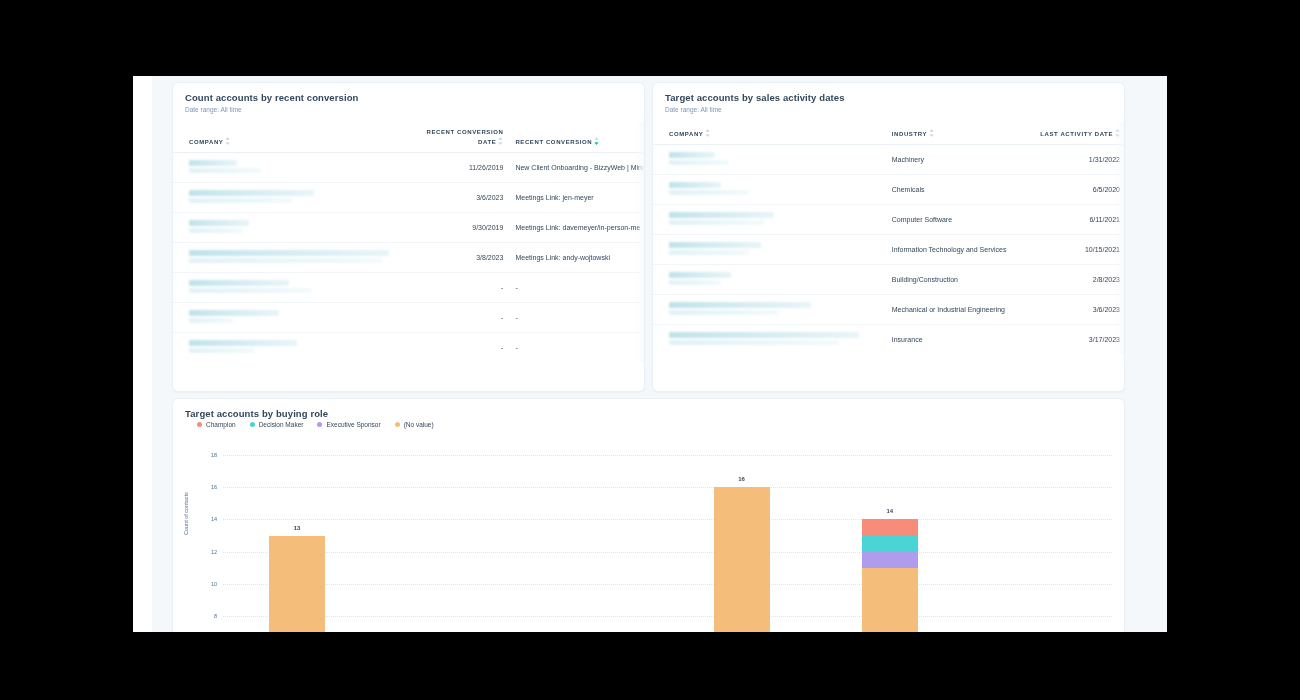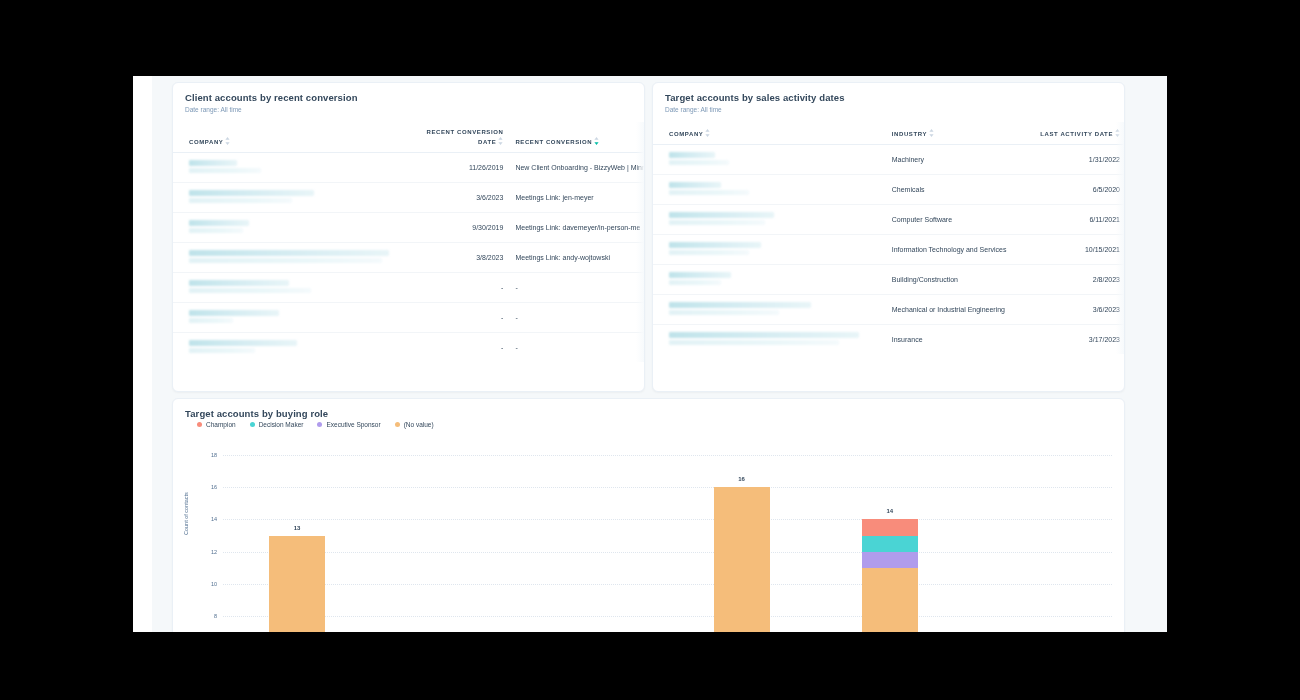--- a/index.html
+++ b/index.html
@@ -134,21 +134,21 @@
 </style>
 </head>
 <body>
 
 <div id="screen">
 
   <div id="viewport">
     <div id="page-gutter"></div>
 
     <div class="card" id="card-recent">
-      <div class="card-title">Client accounts by recent conversion</div>
+      <div class="card-title">Count accounts by recent conversion</div>
       <div class="card-subtitle">Date range: All time</div>
 
       <div class="tbl-wrap">
         <table class="dt">
           <colgroup>
               <col style="width:52%">
               <col style="width:19%">
               <col style="width:29%">
             </colgroup>
           <thead>

